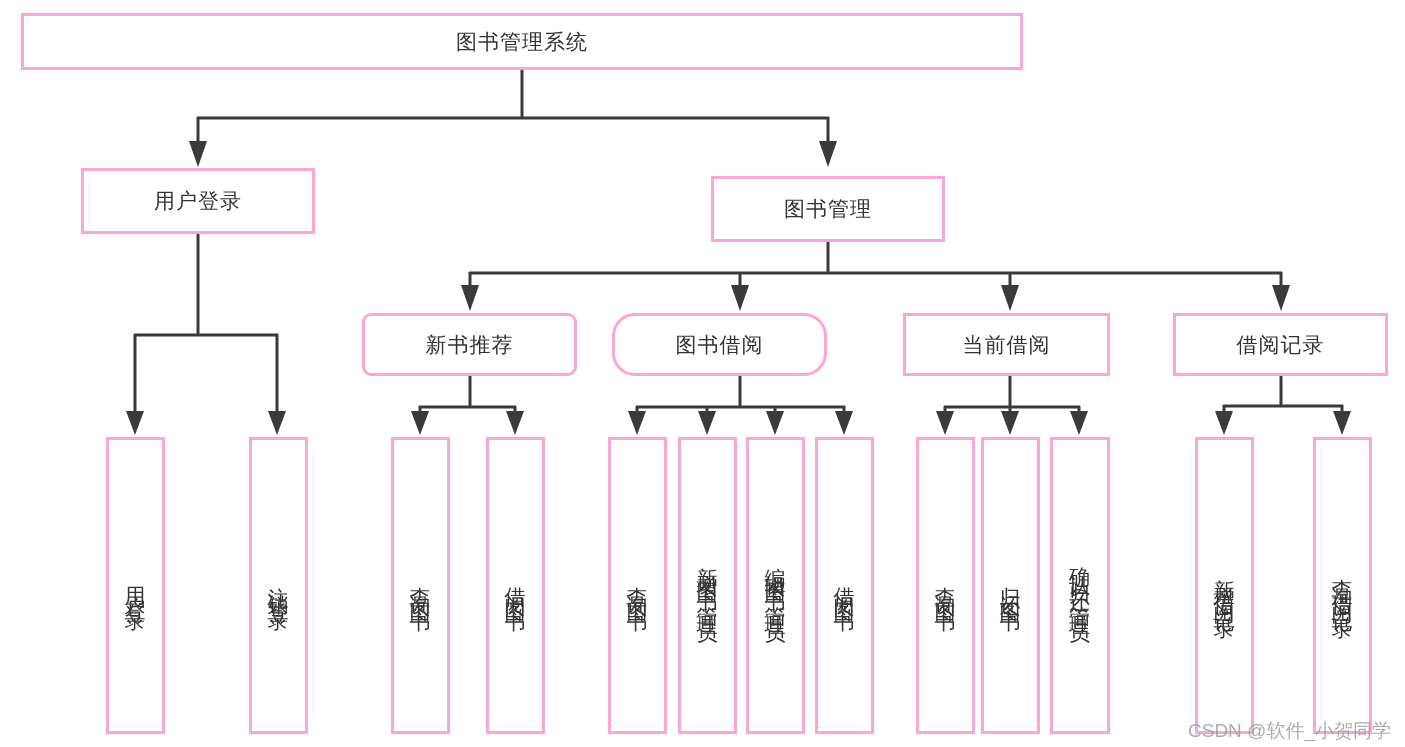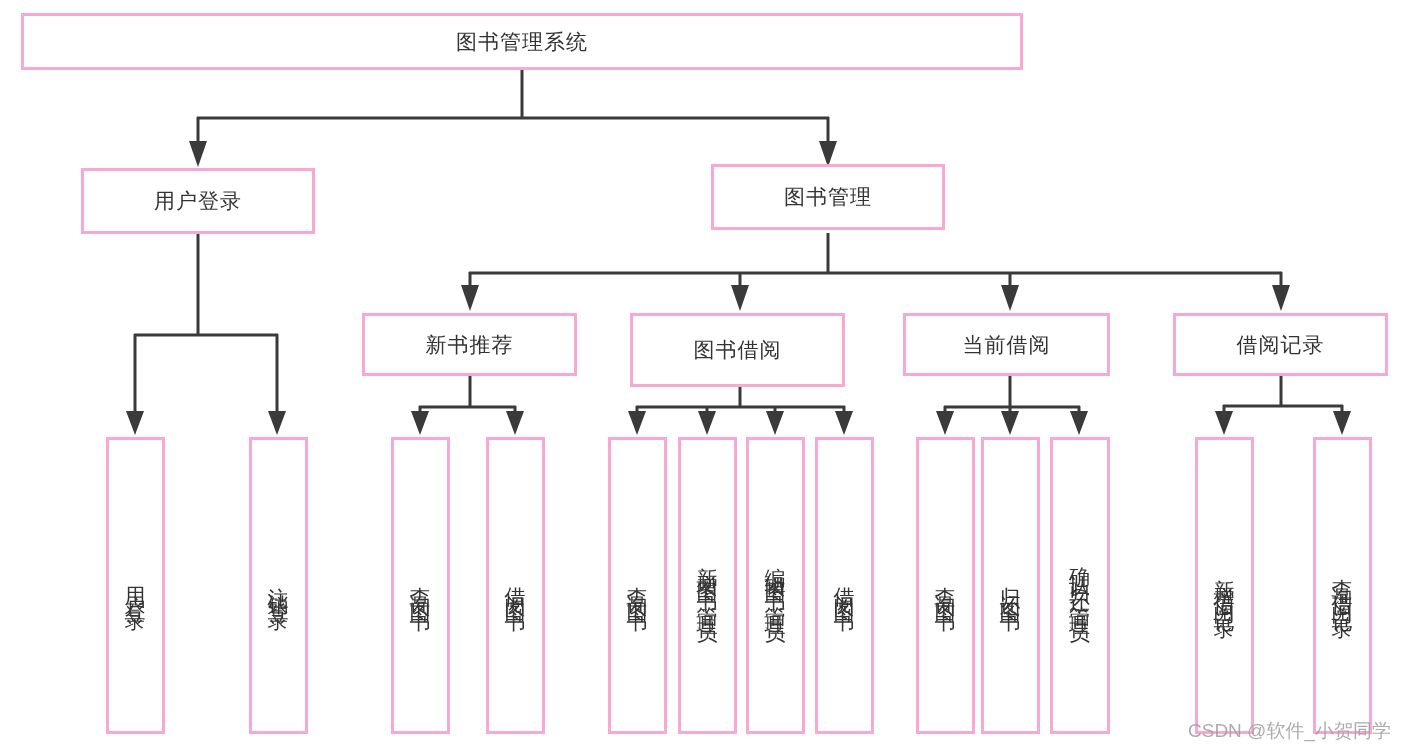--- a/index.html
+++ b/index.html
@@ -108,28 +108,28 @@
     </g>
   </svg>
 
   <div class="box" style="left:21px; top:13px; width:1002px; height:57px;">
     <span>图书管理系统</span>
   </div>
 
   <div class="box" style="left:81px; top:168px; width:234px; height:66px;">
     <span>用户登录</span>
   </div>
-  <div class="box" style="left:711px; top:164px; width:234px; height:66px;text-align:right;">
+  <div class="box" style="left:711px; top:176px; width:234px; height:66px;text-align:right;">
     <span>图书管理</span>
   </div>
 
-  <div class="box" style="left:362px; top:313px; width:215px; height:63px;">
+  <div class="box" style="left:362px; top:313px; width:215px; height:63px;border-radius:9px;">
     <span>新书推荐</span>
   </div>
-  <div class="box" style="left:630px; top:313px; width:215px; height:74px;">
+  <div class="box" style="left:612px; top:313px; width:215px; height:63px;border-radius:23px;">
     <span>图书借阅</span>
   </div>
   <div class="box" style="left:903px; top:313px; width:207px; height:63px;">
     <span>当前借阅</span>
   </div>
   <div class="box" style="left:1173px; top:313px; width:215px; height:63px;">
     <span>借阅记录</span>
   </div>
 
   <div class="box leaf" style="left:106px; top:437px; width:59px; height:297px;">

